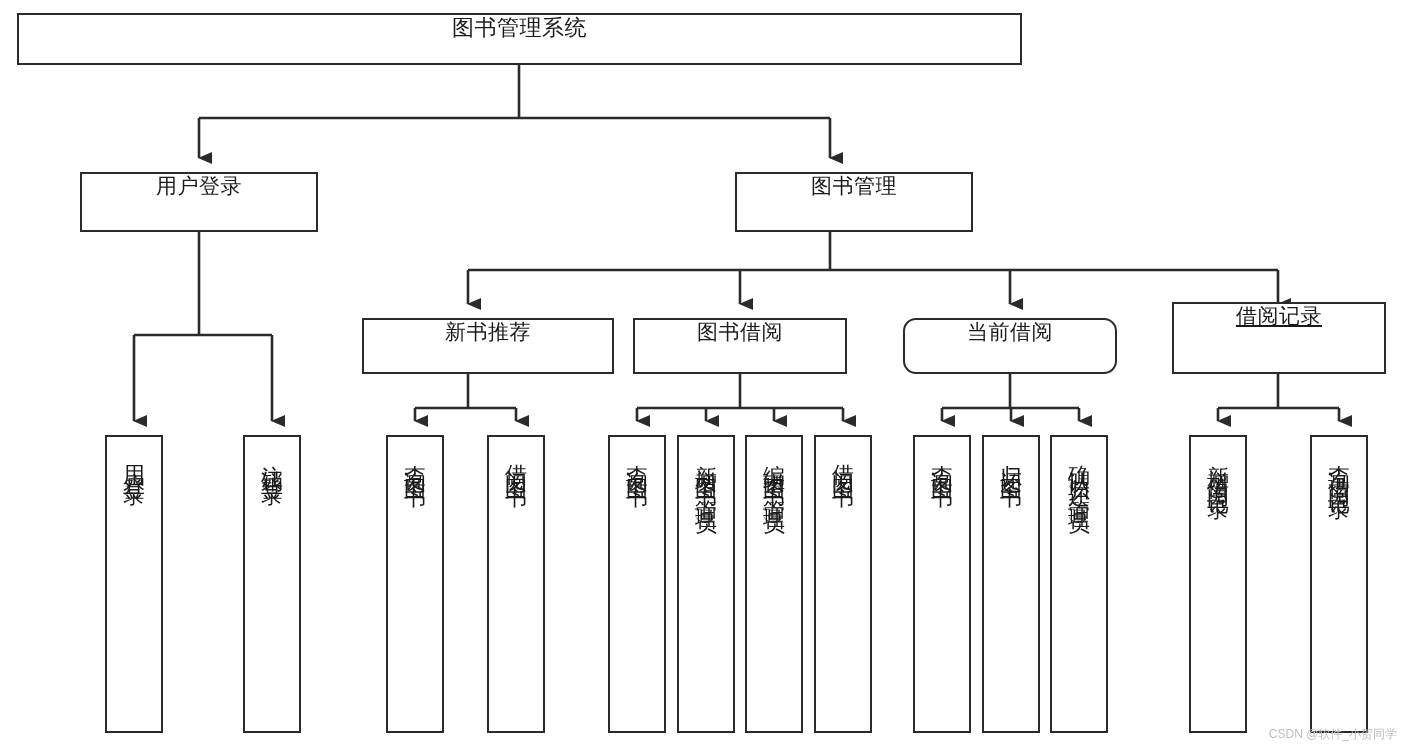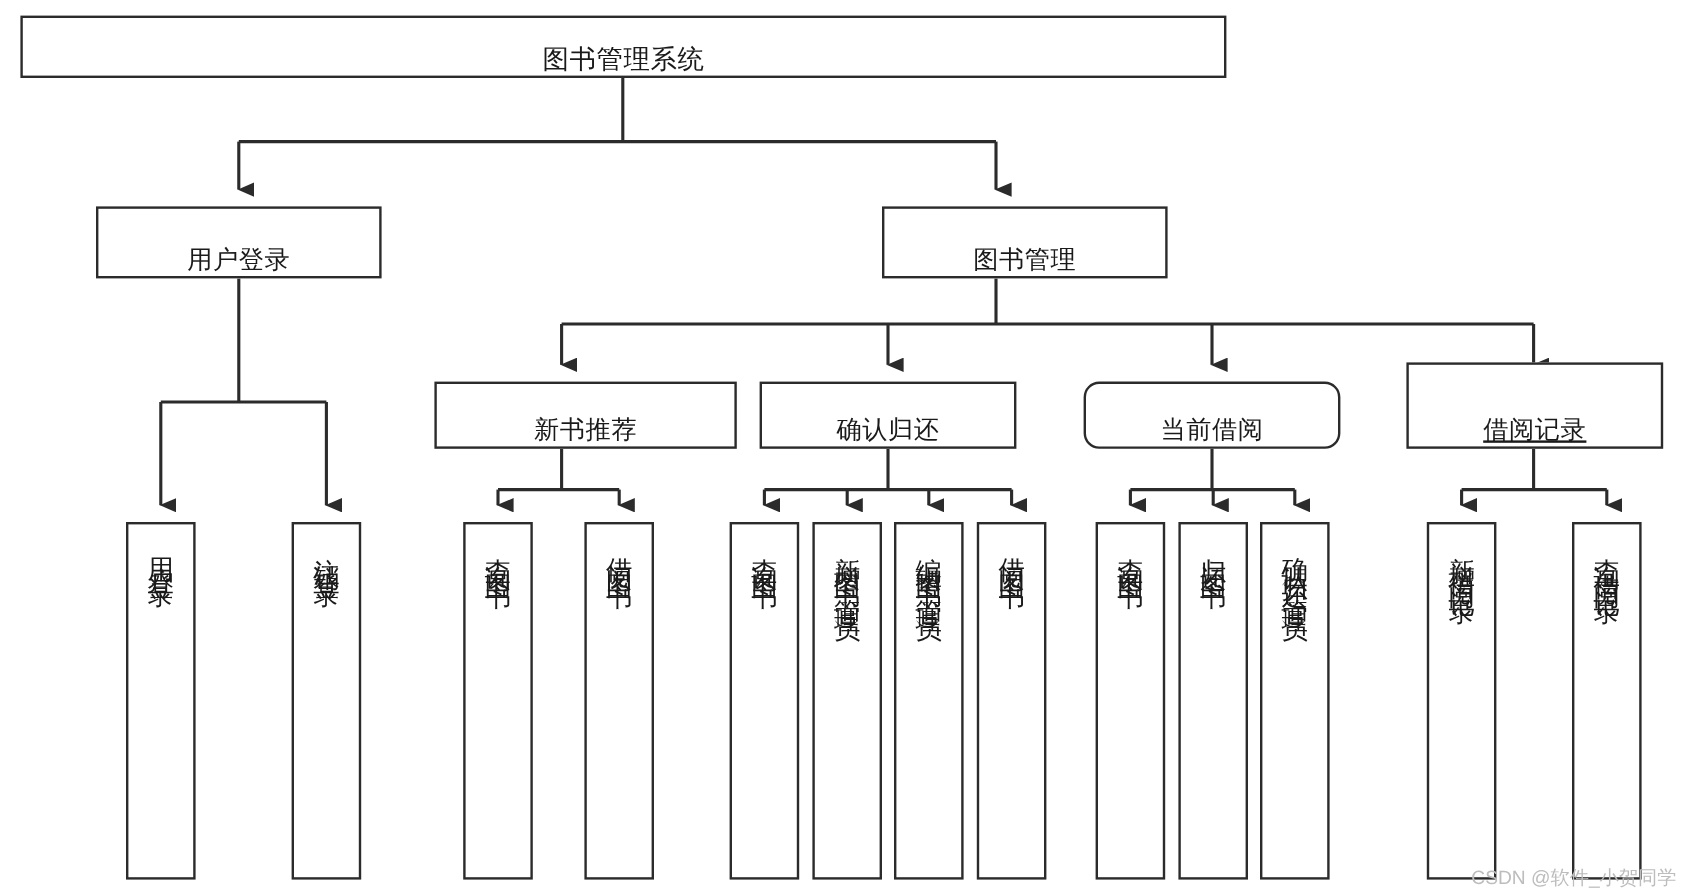--- a/index.html
+++ b/index.html
@@ -17,21 +17,21 @@
   svg.lines{
     position:absolute;left:0;top:0;width:1405px;height:747px;
     pointer-events:none;
   }
   .node{
     position:absolute;
     box-sizing:border-box;
     background:#ffffff;
     border:2px solid #2b2b2b;
     display:flex;
-    align-items:flex-end;
+    align-items:flex-start;
     justify-content:center;
     color:#1a1a1a;
   }
   .node .lbl{
     display:block;
     text-align:center;
     line-height:1.18;
     letter-spacing:0.5px;
   }
   
@@ -50,21 +50,21 @@
     writing-mode:vertical-rl;
     text-orientation:upright;
     font-size:22px;
     line-height:1.0;
     letter-spacing:7px;
     white-space:nowrap;
   }
   .watermark{
     position:absolute;
     right:8px;bottom:4px;
-    font-size:16px;
+    font-size:12px;
     color:#bdbdbd;
     white-space:nowrap;
     font-family:"Liberation Sans","DejaVu Sans",sans-serif;
   }
 </style>
 </head>
 <body>
 
 <div id="diagram">
 
@@ -126,21 +126,21 @@
     <span class="lbl">用户登录</span>
   </div>
   <div class="node horiz" style="left: 735px; top: 172px; width: 238px; height: 60px;">
     <span class="lbl">图书管理</span>
   </div>
 
   <div class="node horiz" style="left: 362px; top: 318px; width: 252px; height: 56px;">
     <span class="lbl">新书推荐</span>
   </div>
   <div class="node horiz" style="left: 633px; top: 318px; width: 214px; height: 56px;">
-    <span class="lbl">确认归还</span>
+    <span class="lbl">图书借阅</span>
   </div>
   <div class="node horiz" style="left: 903px; top: 318px; width: 214px; height: 56px; border-radius: 13px;">
     <span class="lbl">当前借阅</span>
   </div>
   <div class="node horiz" style="left: 1172px; top: 302px; width: 214px; height: 72px; text-decoration: underline;">
     <span class="lbl">借阅记录</span>
   </div>
 
   <div class="node vert" style="left: 105px; top: 435px; width: 58px; height: 298px;">
     <span class="lbl">用户登录</span>

